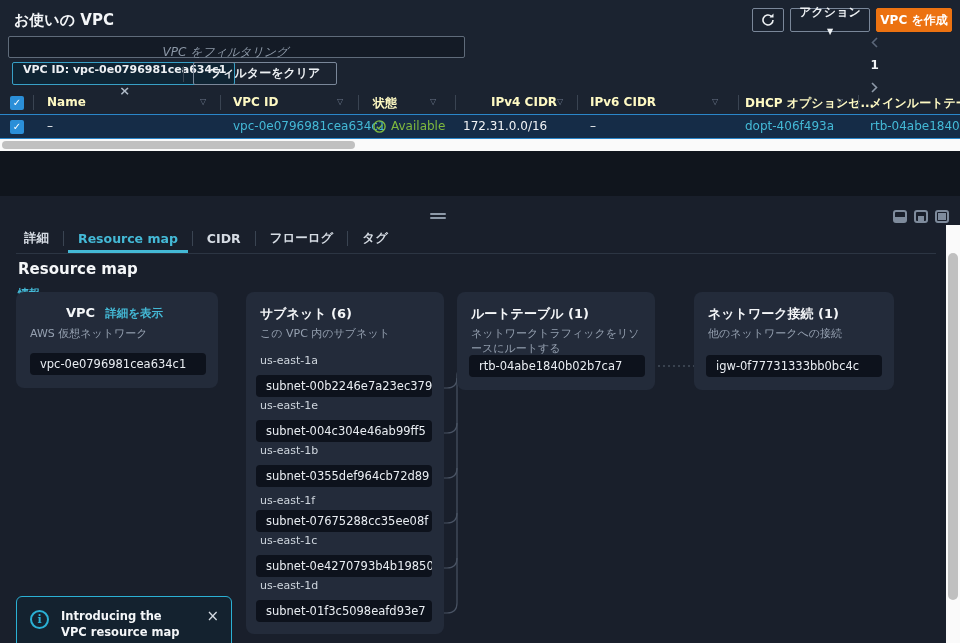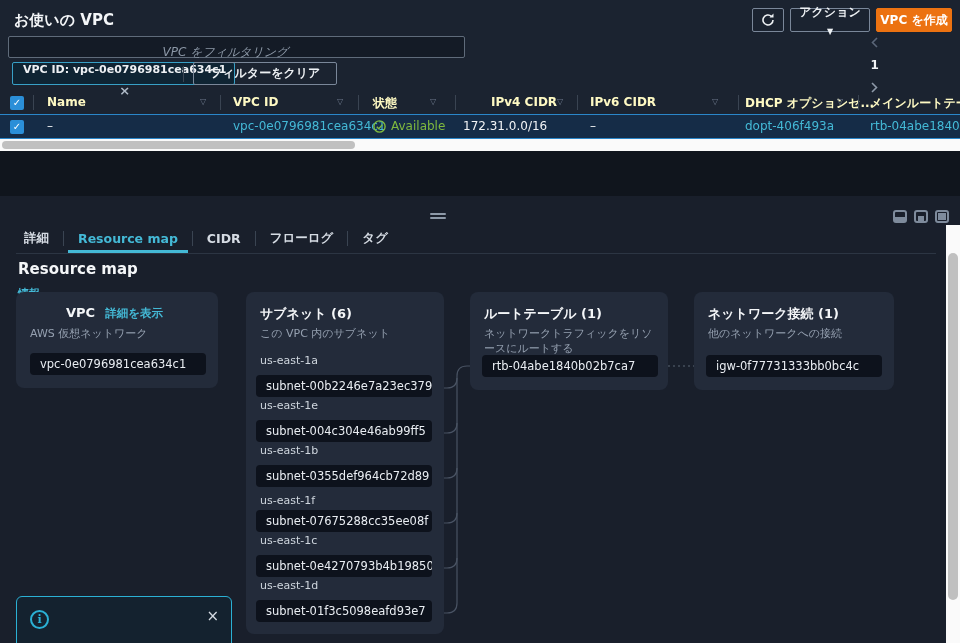--- a/index.html
+++ b/index.html
@@ -277,34 +277,35 @@
       <div class="azlabel" style="left:14px; top:202px;">us-east-1f</div>
       <div class="itembox" style="left:10px; top:218px; width:176px;">subnet-07675288cc35ee08f</div>
 
       <div class="azlabel" style="left:14px; top:242px;">us-east-1c</div>
       <div class="itembox" style="left:10px; top:263px; width:176px;">subnet-0e4270793b4b19850</div>
 
       <div class="azlabel" style="left:14px; top:287px;">us-east-1d</div>
       <div class="itembox" style="left:10px; top:308px; width:176px;">subnet-01f3c5098eafd93e7</div>
     </div>
 
-    <div class="card" style="left:470px; top:96px; width:198px; height:98px;">
+    <div class="card" style="left:457px; top:96px; width:198px; height:98px;">
       <div class="card-title" style="position:absolute; left:14px; top:13px;">ルートテーブル (1)</div>
       <div class="card-sub" style="position:absolute; left:14px; top:31px; width:170px;">ネットワークトラフィックをリソースにルートする</div>
       <div class="itembox" style="left:12px; top:63px; width:176px;">rtb-04abe1840b02b7ca7</div>
     </div>
 
     <div class="card" style="left:694px; top:96px; width:200px; height:98px;">
       <div class="card-title" style="position:absolute; left:14px; top:13px;">ネットワーク接続 (1)</div>
       <div class="card-sub" style="position:absolute; left:14px; top:31px; width:170px;">他のネットワークへの接続</div>
       <div class="itembox" style="left:12px; top:63px; width:176px;">igw-0f77731333bb0bc4c</div>
     </div>
 
     <div class="callout">
       <div class="iicon">i</div>
+      <div class="c-title">Introducing the VPC resource map</div>
       <div class="c-close">×</div>
 
     </div>
   </div>
 
   <div class="vscroll">
     <div class="vthumb"></div>
   </div>
 
 </div>

